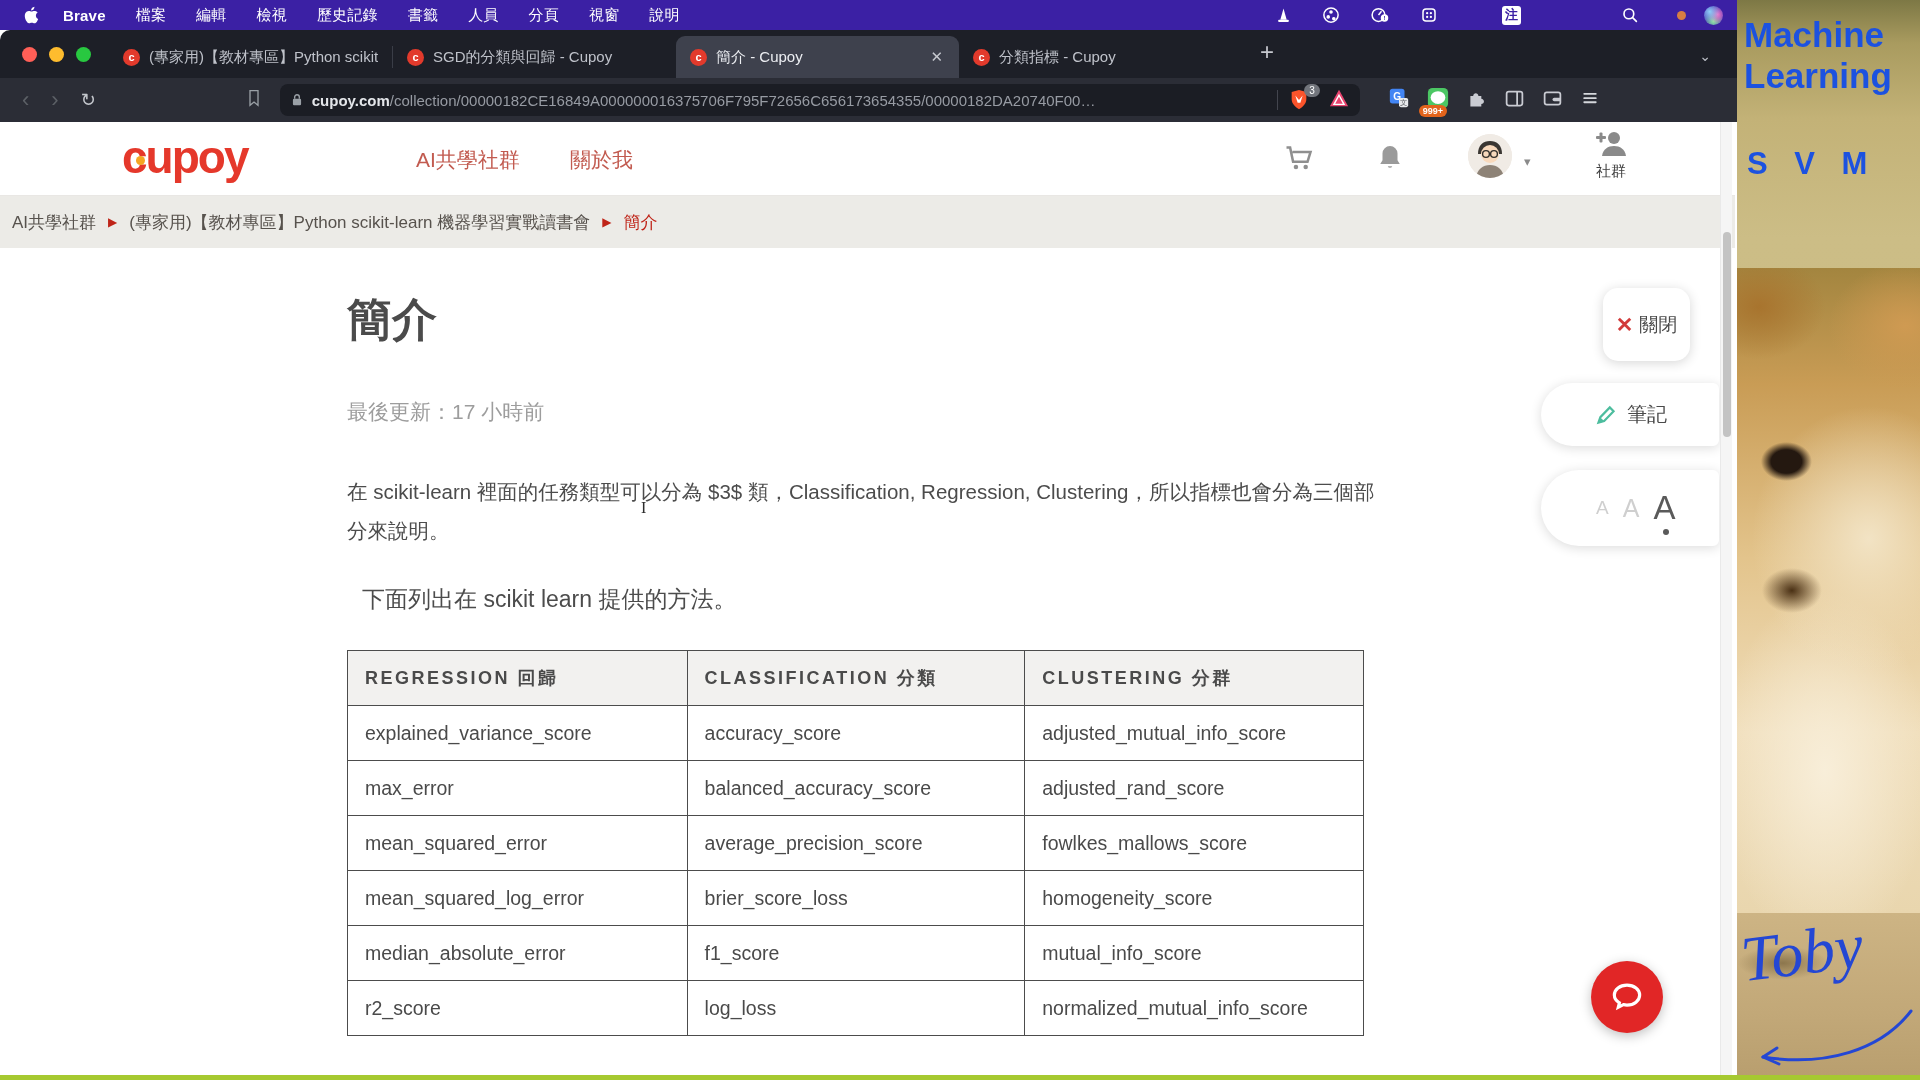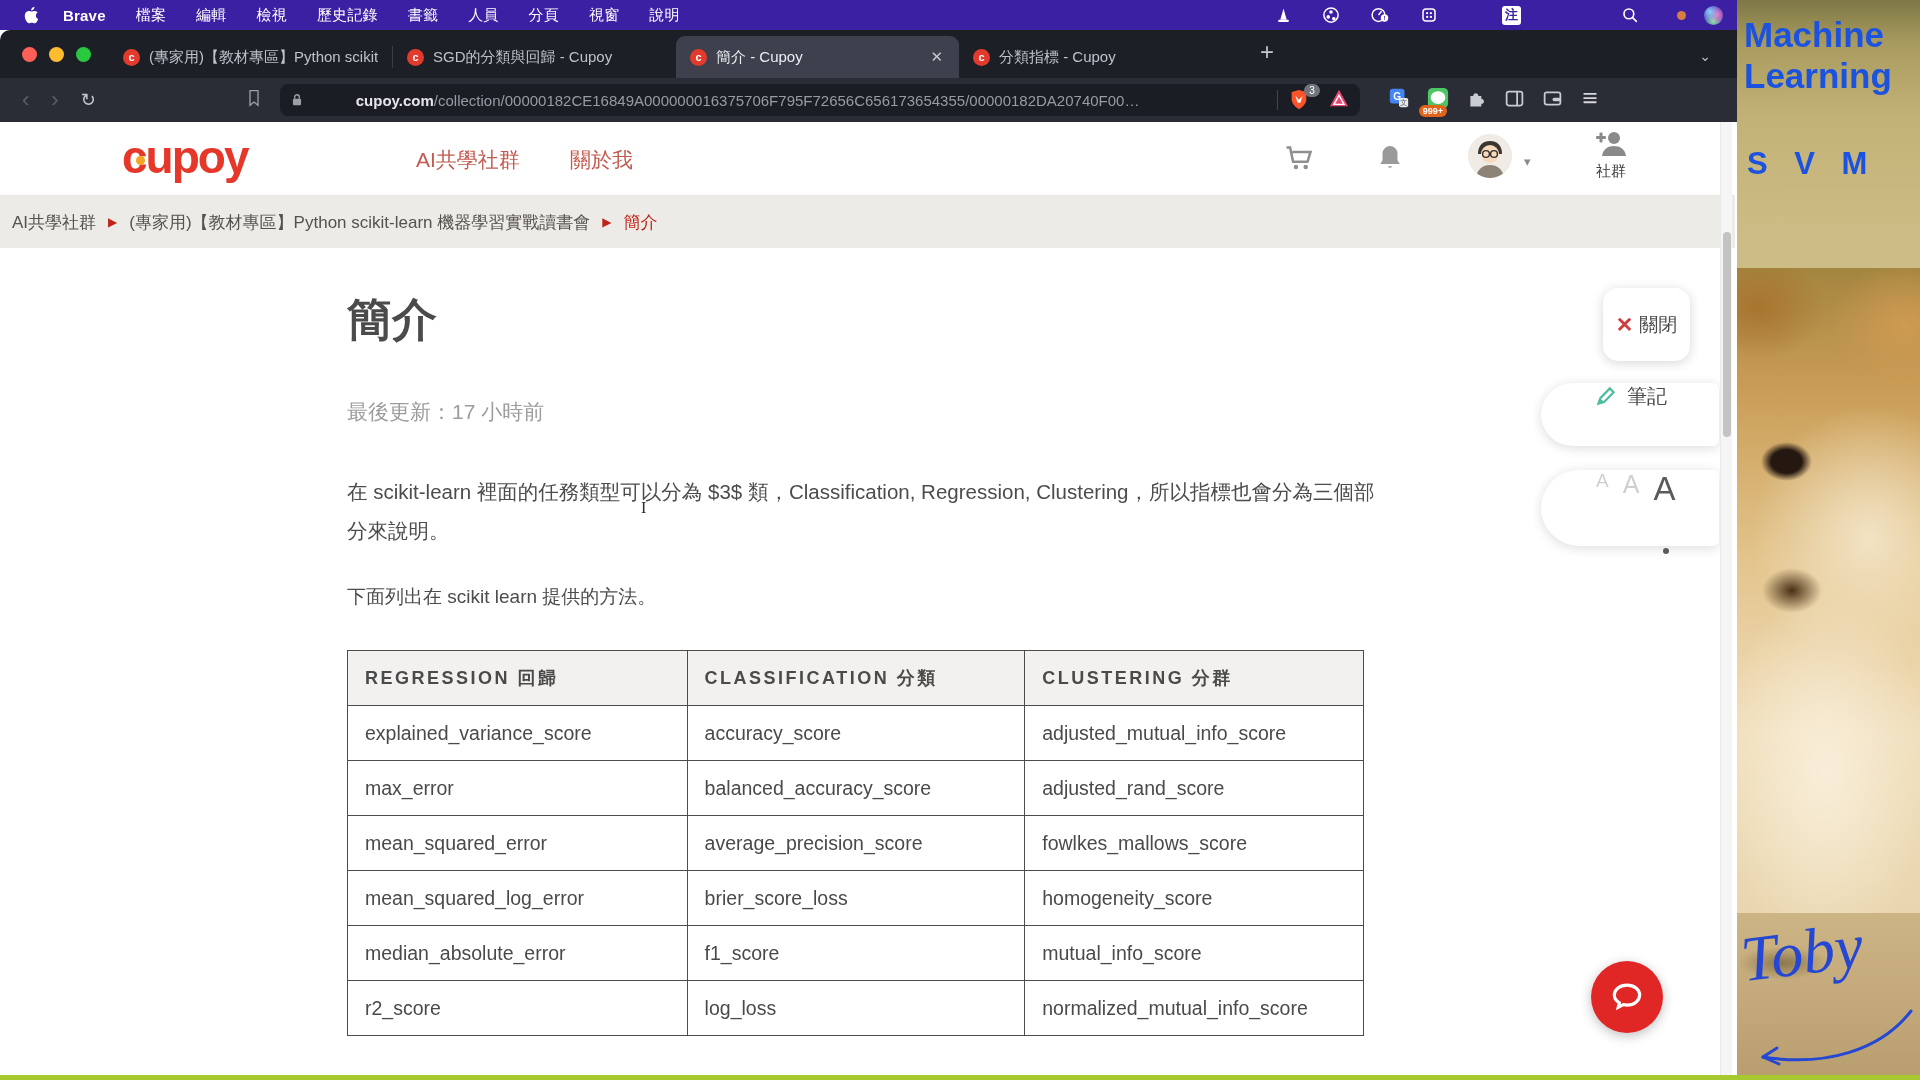--- a/index.html
+++ b/index.html
@@ -40,21 +40,21 @@
 
   .toolbar { position:absolute; left:0; top:78px; width:1737px; height:44px; background:#2b2d36;
              display:flex; align-items:center; z-index:20; }
   .navbtn { color:#9aa0a6; font-size:22px; line-height:1; margin-left:22px; }
   .navbtn.dim { color:#5c6066; }
   .reload { color:#c3c6cc; font-size:18px; margin-left:22px; }
   .bmk { margin-left:150px; }
   .urlbar { margin-left:18px; width:1080px; height:32px; background:#1b1d24; border-radius:8px;
             display:flex; align-items:center; padding:0 10px; }
   .urlbar .url { font-size:15px; white-space:nowrap; overflow:hidden; flex:1; margin-left:8px; }
-  .url .dom { color:#e4e6ea; font-weight:bold;margin-left:44px; }
+  .url .dom { color:#e4e6ea; font-weight:bold; }
   .url .path { color:#979ba3;margin-top:15px; }
   .url-div { width:1px; height:20px; background:#43454e; margin:0 10px; }
   .shield-wrap { position:relative; width:26px; height:24px; }
   .badge3 { position:absolute; right:-6px; top:-4px; background:#72757c; color:#fff; font-size:10px;
             border-radius:8px; padding:1px 5px; }
   .ext-row { display:flex; align-items:center; gap:17px; margin-left:28px; }
   .ext-badge-wrap { position:relative; }
   .badge999 { position:absolute; left:-8px; bottom:-4px; background:#e2641c; color:#fff; font-size:9px;
               border-radius:7px; padding:1px 4px; font-weight:bold; }
 
@@ -79,35 +79,35 @@
   .breadcrumb { position:absolute; left:0; top:74px; width:100%; height:52px; background:#ecebe7;
                 display:flex; align-items:center; font-size:17px; color:#57524d; }
   .breadcrumb .sep { color:#bf2418; font-size:12px; margin:0 12px; }
   .breadcrumb .cur { color:#bf2418; }
   .breadcrumb .bc0 { margin-left:12px; }
 
   .pg-title { position:absolute; left:347px; top:168px; font-size:45px; font-weight:bold; color:#4b4b4b; }
   .updated  { position:absolute; left:347px; top:276px; font-size:21px; color:#9d9d9d; }
   .para1 { position:absolute; left:347px; top:350px; width:1032px; font-size:20.5px; line-height:39px;
            color:#4c4c4c; }
-  .para2 { position:absolute; left:347px; top:462px; font-size:19px; color:#4c4c4c; }
+  .para2 { position:absolute; left:362px; top:462px; font-size:23px; color:#4c4c4c; }
 
   table.metrics { position:absolute; left:347px; top:528px; width:1017px; border-collapse:collapse; }
   .metrics th { background:#f2f1ef; height:55px; text-align:left; padding-left:17px; font-size:18px;
                 letter-spacing:2.5px; font-weight:600; color:#4a4a4a; }
   .metrics td { height:55px; padding-left:17px; font-size:19.5px; color:#4a4a4a; font-weight:400; }
   .metrics th, .metrics td { border:1.5px solid #4c4c4c; }
 
   
   .card-close { position:absolute; left:1603px; top:166px; width:87px; height:73px; background:#fff;
                 border-radius:15px; box-shadow:0 2px 12px rgba(0,0,0,.16); display:flex; align-items:center;
                 justify-content:center; gap:6px; font-size:19px; color:#4a4a4a; }
   .x-ico { color:#d23b3b; font-size:21px; font-weight:bold; }
   .pill { position:absolute; left:1541px; width:178px; background:#fff;
-          box-shadow:0 2px 12px rgba(0,0,0,.14); display:flex; }
+          box-shadow:0 2px 12px rgba(0,0,0,.14); display:flex; align-items:center; }
   .pill.note { top:261px; height:63px; border-radius:32px 6px 6px 32px; gap:8px; justify-content:center;
                font-size:20px; color:#4a4a4a; }
   .pill.fontsize { top:348px; height:76px; border-radius:38px 6px 6px 38px; padding-left:55px; gap:14px; }
   .fA1 { font-size:19px; color:#cfcfcf; }
   .fA2 { font-size:25px; color:#cfcfcf; }
   .fA3 { font-size:33px; color:#5a5a5a; position:relative; }
   .fA3 .dot { position:absolute; left:10px; bottom:-8px; width:6px; height:6px; border-radius:50%;
               background:#5a5a5a; }
 
   .pagescroll { position:absolute; left:1720px; top:0; width:12px; height:958px; background:#f5f5f5;

